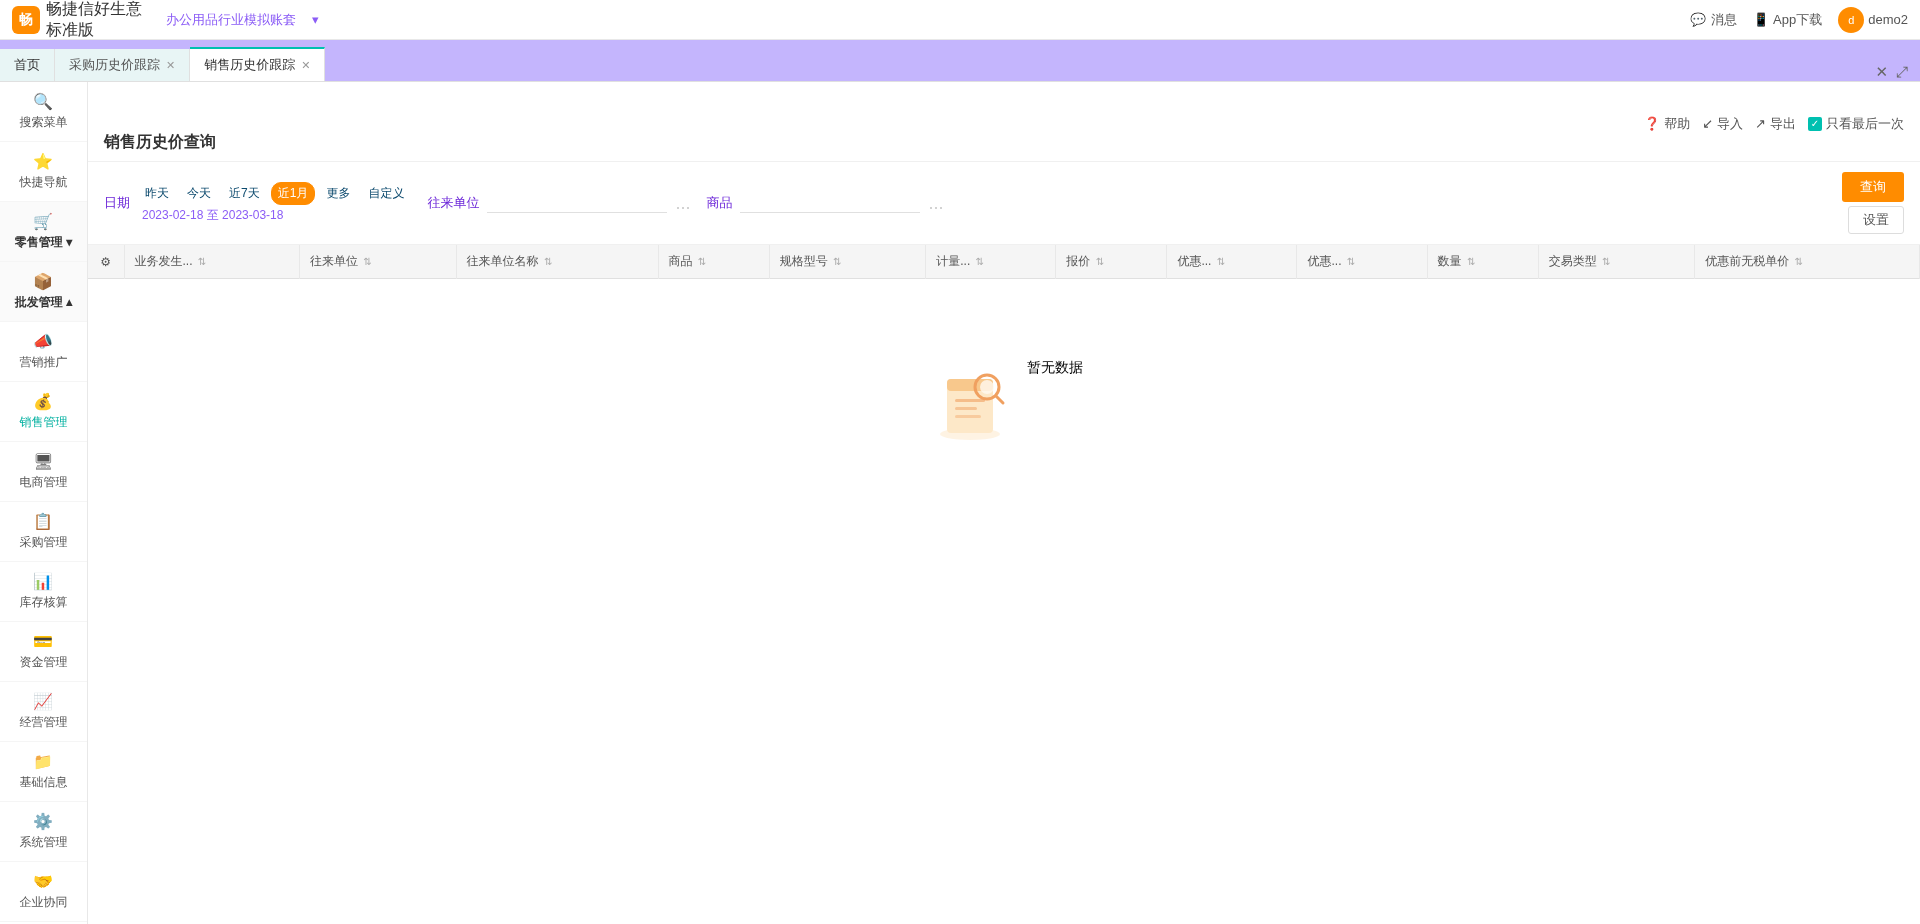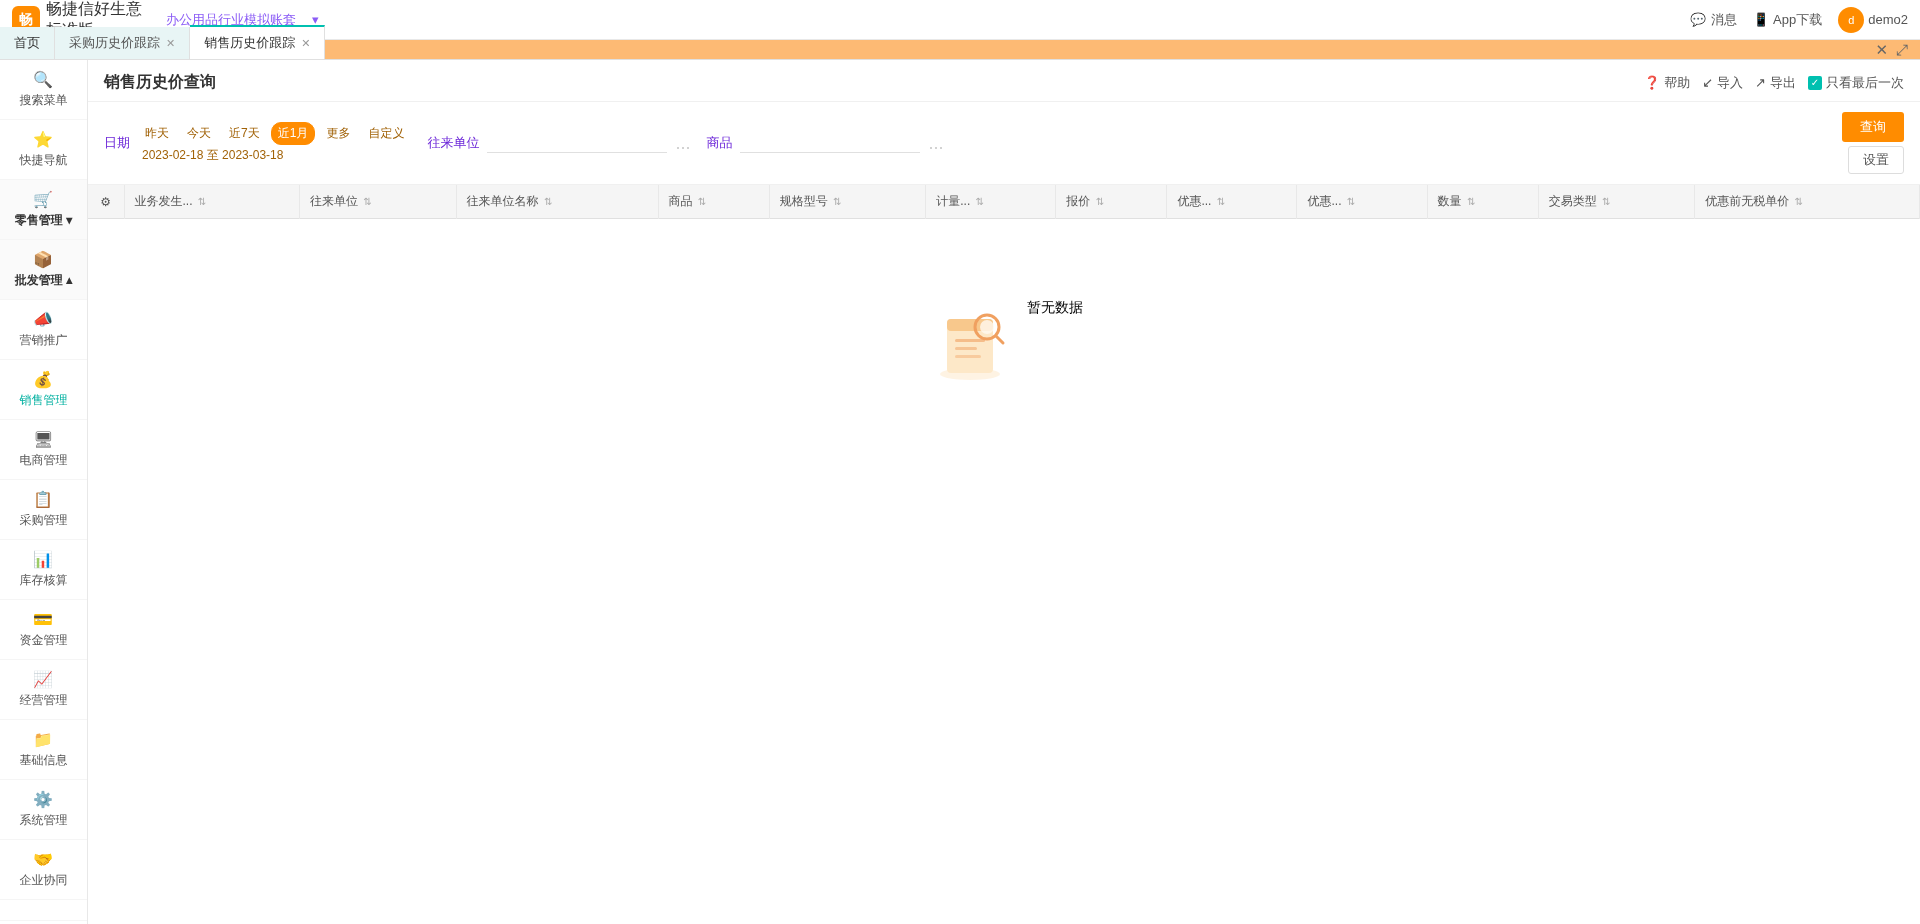--- a/index.html
+++ b/index.html
@@ -20,22 +20,22 @@
     .logo-area { display: flex; align-items: center; gap: 6px; }
     .logo-icon { width: 28px; height: 28px; background: #ff8c00; border-radius: 6px; display: flex; align-items: center; justify-content: center; color: white; font-size: 14px; font-weight: bold; }
     .logo-text { font-size: 16px; color: #333; line-height: 1.3; }
     .breadcrumb-area { display: flex; align-items: center; gap: 16px; color: #8b5cf6; font-size: 13px; margin-left: 16px; }
     .top-bar-right { display: flex; align-items: center; gap: 16px; color: #555; font-size: 13px; }
     .top-right-item { display: flex; align-items: center; gap: 4px; cursor: pointer; }
     .avatar { width: 26px; height: 26px; border-radius: 50%; background: #ff8c00; display: flex; align-items: center; justify-content: center; color: white; font-size: 11px; }
 
     
     .tab-bar {
-      height: 20px;
-      background: #fdba74;
+      height: 42px;
+      background: #c4b5fd;
       display: flex;
       align-items: flex-end;
       padding: 0 0 0 0;
       border-bottom: 1px solid #e0e0e0;
       flex-shrink: 0;
     }
     .tab-item {
       height: 32px;
       padding: 0 14px;
       display: flex;
@@ -101,43 +101,43 @@
 
     
     .page-header {
       padding: 12px 16px 8px;
       display: flex;
       align-items: center;
       justify-content: space-between;
       border-bottom: 1px solid #f0f0f0;
       flex-shrink: 0;
     }
-    .page-title { font-size: 16px; font-weight: bold; color: #333; }
+    .page-title { font-size: 16px; font-weight: bold; color: #333; margin-top: 38px; }
     .page-actions { display: flex; align-items: center; gap: 12px; color: #555; font-size: 13px; }
     .page-action-item { display: flex; align-items: center; gap: 4px; cursor: pointer; }
     .checkbox-label { display: flex; align-items: center; gap: 4px; }
     .checkbox-square { width: 14px; height: 14px; background: #00c0b0; border-radius: 2px; display: flex; align-items: center; justify-content: center; color: white; font-size: 10px; }
 
     
     .filter-bar {
       padding: 10px 16px;
       display: flex;
       align-items: center;
       gap: 16px;
       border-bottom: 1px solid #f0f0f0;
       flex-shrink: 0;
       flex-wrap: wrap;
     }
     .filter-group { display: flex; align-items: center; gap: 8px; }
     .filter-label { color: #6d28d9; font-size: 13px; white-space: nowrap; }
     .date-range-block { display: flex; flex-direction: column; gap: 2px; }
     .date-btns { display: flex; align-items: center; gap: 4px; }
-    .date-btn { padding: 2px 6px; border-radius: 3px; cursor: pointer; font-size: 12px; color: #a16207; border: 1px solid transparent; }
+    .date-btn { padding: 2px 6px; border-radius: 3px; cursor: pointer; font-size: 12px; color: #0c4a6e; border: 1px solid transparent; }
     .date-btn.active { background: #ff8c00; color: #fff; border-color: #ff8c00; border-radius: 10px; }
-    .date-range-text { font-size: 12px; color: #a16207; margin-left: 4px; }
+    .date-range-text { font-size: 12px; color: #8b5cf6; margin-left: 4px; }
     .filter-input-group { display: flex; align-items: center; gap: 8px; }
     .filter-input { border: none; border-bottom: 1px solid #e0e0e0; padding: 2px 4px; font-size: 13px; width: 180px; outline: none; color: #333; background: transparent; }
     .filter-dots { color: #ccc; font-size: 18px; cursor: pointer; }
     .query-btn {
       background: #ff8c00;
       color: white;
       border: none;
       padding: 6px 18px;
       border-radius: 3px;
       cursor: pointer;

